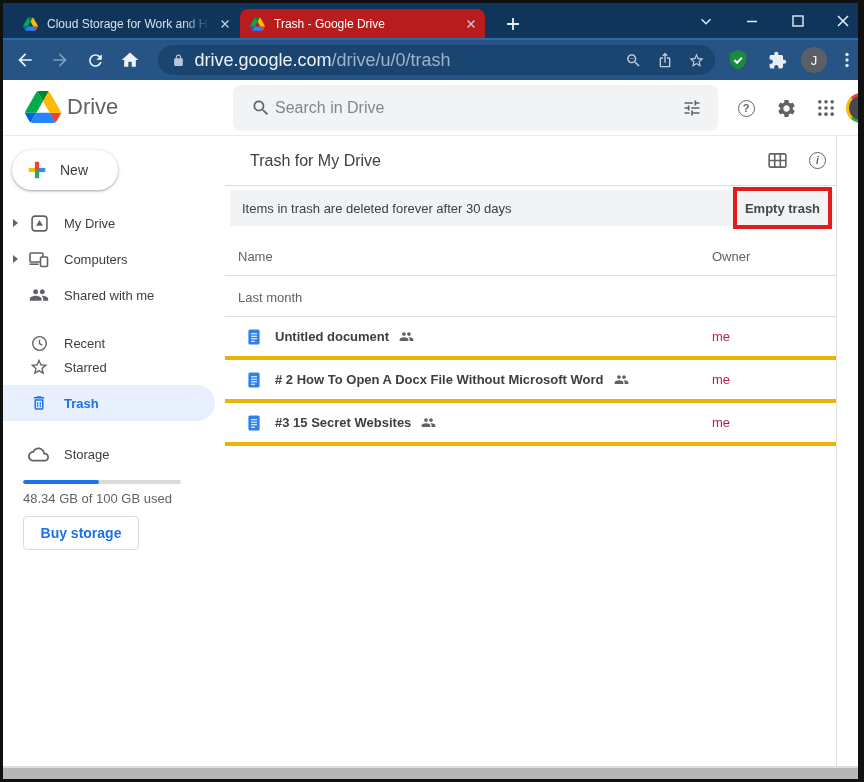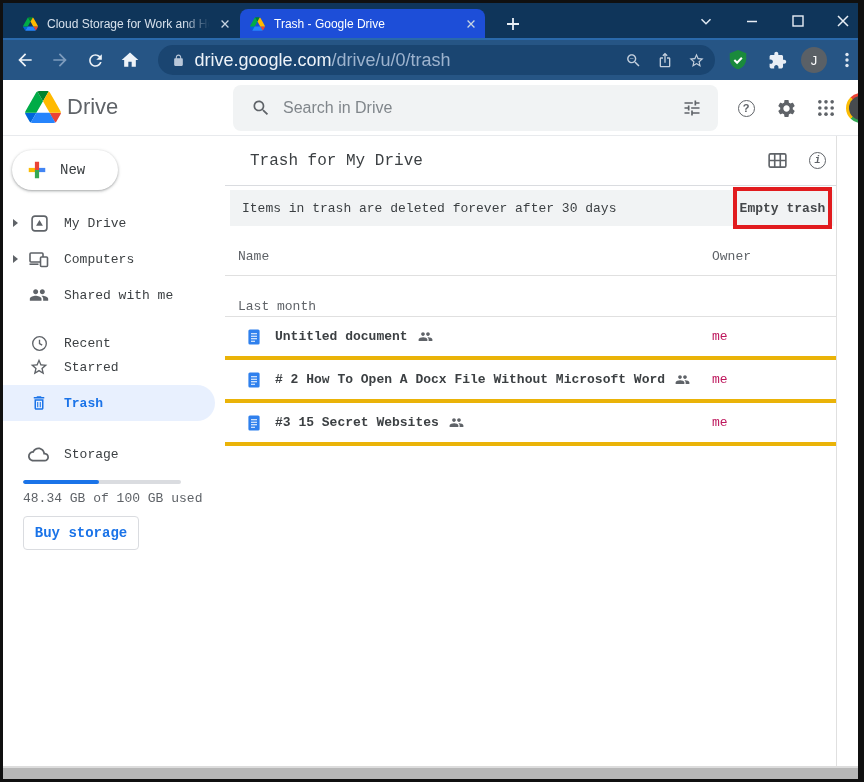--- a/index.html
+++ b/index.html
@@ -4,21 +4,21 @@
 <style>
   * { margin:0; padding:0; box-sizing:border-box; }
   body { font-family:"Liberation Sans","DejaVu Sans",sans-serif; }
   .screen { position:relative; width:864px; height:782px; background:#101010; overflow:hidden; }
   .window { position:absolute; left:3px; top:3px; right:6px; bottom:3px; background:#fff; overflow:hidden; }
 
   
   .titlebar { position:absolute; left:0; top:0; width:100%; height:35px; background:#0f355a; }
   .tab { position:absolute; top:6px; height:29px; display:flex; align-items:center; padding:0 8px 0 10px; cursor:default; }
   .tab-inactive { left:10px; width:226px; color:#d7e1ec; }
-  .tab-active { left:237px; width:245px; background:#1d4ed8; border-radius:8px 8px 0 0; color:#fff; }
+  .tab-active { left:237px; width:245px; background:#b91c1c; border-radius:8px 8px 0 0; color:#fff; }
   .tab-fav { flex:0 0 auto; margin-right:9px; display:flex; }
   .tab-title { font-size:12px; white-space:nowrap; overflow:hidden; flex:1 1 auto;
                -webkit-mask-image:linear-gradient(90deg,#000 82%,transparent 98%);
                mask-image:linear-gradient(90deg,#000 82%,transparent 98%); }
   .tab-close { flex:0 0 auto; margin-left:6px; display:flex; color:#c8d5e2; }
   .newtab-btn { position:absolute; left:498px; top:9px; width:24px; height:24px; display:flex; align-items:center; justify-content:center; }
   .win-ctl { position:absolute; top:7px; width:22px; height:22px; display:flex; align-items:center; justify-content:center; }
 
   
   .toolbar { position:absolute; left:0; top:35px; width:100%; height:42px; background:#265585; border-top:2px solid #2a69ab; display:flex; align-items:center; }
@@ -29,31 +29,31 @@
   .url-host { color:#eef3f9; } .url-path { color:#9db3ce; }
   .pill-icons { display:flex; align-items:center; gap:15px; margin-left:auto; }
   .tb-right { display:flex; align-items:center; gap:9px; margin-left:8px; }
   .profile-avatar { width:26px; height:26px; border-radius:50%; background:#5a6066; color:#fff; font-size:13px; display:flex; align-items:center; justify-content:center; }
 
   
   .app-header { position:absolute; left:0; top:77px; width:100%; height:56px; background:#fff; border-bottom:1px solid #e8eaed; }
   .drive-logo { position:absolute; left:22px; top:11px; }
   .logo-text { position:absolute; left:64px; top:14px; font-size:22px; color:#5f6368; }
   .search-bar { position:absolute; left:230px; top:5px; width:485px; height:46px; background:#f1f3f4; border-radius:8px; display:flex; align-items:center; padding:0 16px 0 18px; }
-  .search-ph { margin-left:12px; font-size:16px; color:#80868b; flex:1; }
+  .search-ph { margin-left:4px; font-size:16px; color:#80868b; flex:1; }
   .hdr-icons { position:absolute; right:0; top:0; height:56px; display:flex; align-items:center; }
   .hdr-icon { width:40px; height:40px; display:flex; align-items:center; justify-content:center; }
   .circle-glyph { width:17px; height:17px; border:1.6px solid #5f6368; border-radius:50%; color:#5f6368; font-size:11px; font-weight:bold; display:flex; align-items:center; justify-content:center; }
   .avatar-ring { width:30px; height:30px; border-radius:50%; margin-right:-18px;
     background:conic-gradient(#ea4335 0 28%, #34a853 28% 62%, #fbbc04 62% 88%, #ea4335 88% 100%);
     display:flex; align-items:center; justify-content:center; }
   .avatar-ring .inner { width:24px; height:24px; border-radius:50%; background:#474b4e; }
 
   
-  .app-body { position:absolute; left:0; top:133px; width:100%; height:630px; background:#fff;font-family:Liberation Mono, monospace; }
+  .app-body { position:absolute; left:0; top:133px; width:100%; height:630px; background:#fff; }
 
   
   .sidebar { position:absolute; left:0; top:0; width:222px; height:100%; }
   .new-button { position:absolute; left:9px; top:14px; width:106px; height:40px; background:#fff; border-radius:24px;
     box-shadow:0 1px 2px rgba(60,64,67,.3), 0 1px 3px 1px rgba(60,64,67,.15);
     display:flex; align-items:center; padding-left:14px; cursor:pointer; }
   .new-button .lbl { margin-left:12px; font-size:14px; color:#3c4043; }
   .nav-item { position:absolute; left:0; width:212px; height:36px; display:flex; align-items:center; color:#3c4043; font-size:13px; cursor:pointer; }
   .nav-item .arrow { position:absolute; left:10px; width:0; height:0; border-left:5px solid #5f6368; border-top:4px solid transparent; border-bottom:4px solid transparent; }
   .nav-item .nicon { position:absolute; left:26px; width:20px; height:20px; display:flex; align-items:center; justify-content:center; }
@@ -74,21 +74,21 @@
   .ch-icons { margin-left:auto; margin-right:10px; display:flex; align-items:center; gap:22px; }
   .banner { position:relative; margin:4px 2px 0 5px; height:36px; background:#f1f3f4; display:flex; align-items:center; }
   .banner-text { margin-left:12px; font-size:13px; color:#3c4043; }
   .empty-trash-highlight { position:absolute; right:2px; top:-3px; width:99px; height:42px; border:4px solid #e11b1e; display:flex; align-items:center; justify-content:center; }
   .empty-trash-btn { background:none; border:none; font-size:13px; font-weight:bold; color:#44474a; font-family:inherit; cursor:pointer; }
   .table { margin-top:14px; }
   .thead { position:relative; height:36px; border-bottom:1px solid #e0e0e0; font-size:13px; color:#5f6368; }
   .col-name { position:absolute; left:13px; top:9px; }
   .col-owner { position:absolute; left:487px; top:9px; }
   .section-row { position:relative; height:41px; border-bottom:1px solid #e0e0e0; font-size:13px; color:#5f6368; }
-  .section-row span { position:absolute; left:13px; top:23px; }
+  .section-row span { position:absolute; left:13px; top:14px; }
   .file-row { position:relative; height:43px; border-bottom:4px solid #eab308; display:flex; align-items:center; cursor:pointer; }
   .file-icon { margin-left:21px; display:flex; }
   .file-name { margin-left:13px; font-size:13px; font-weight:bold; color:#3c4043; white-space:nowrap; }
   .shared-icon { margin-left:10px; display:flex; }
   .owner-cell { position:absolute; left:487px; font-size:13px; color:#be185d; }
 
   
   .taskbar-strip { position:absolute; left:0; bottom:0; width:100%; height:13px; background:#b7b7b7; border-top:2px solid #dcdcdc; }
 </style>
 </head>

